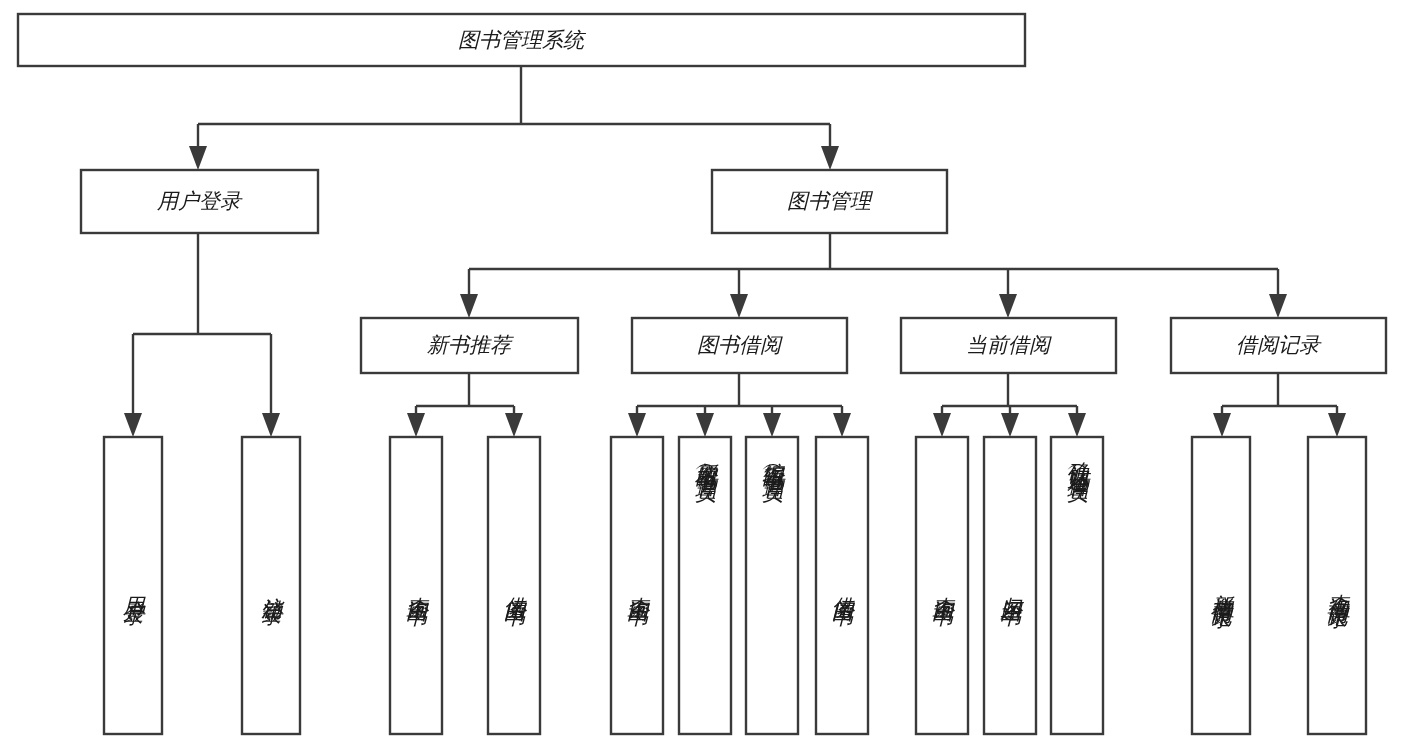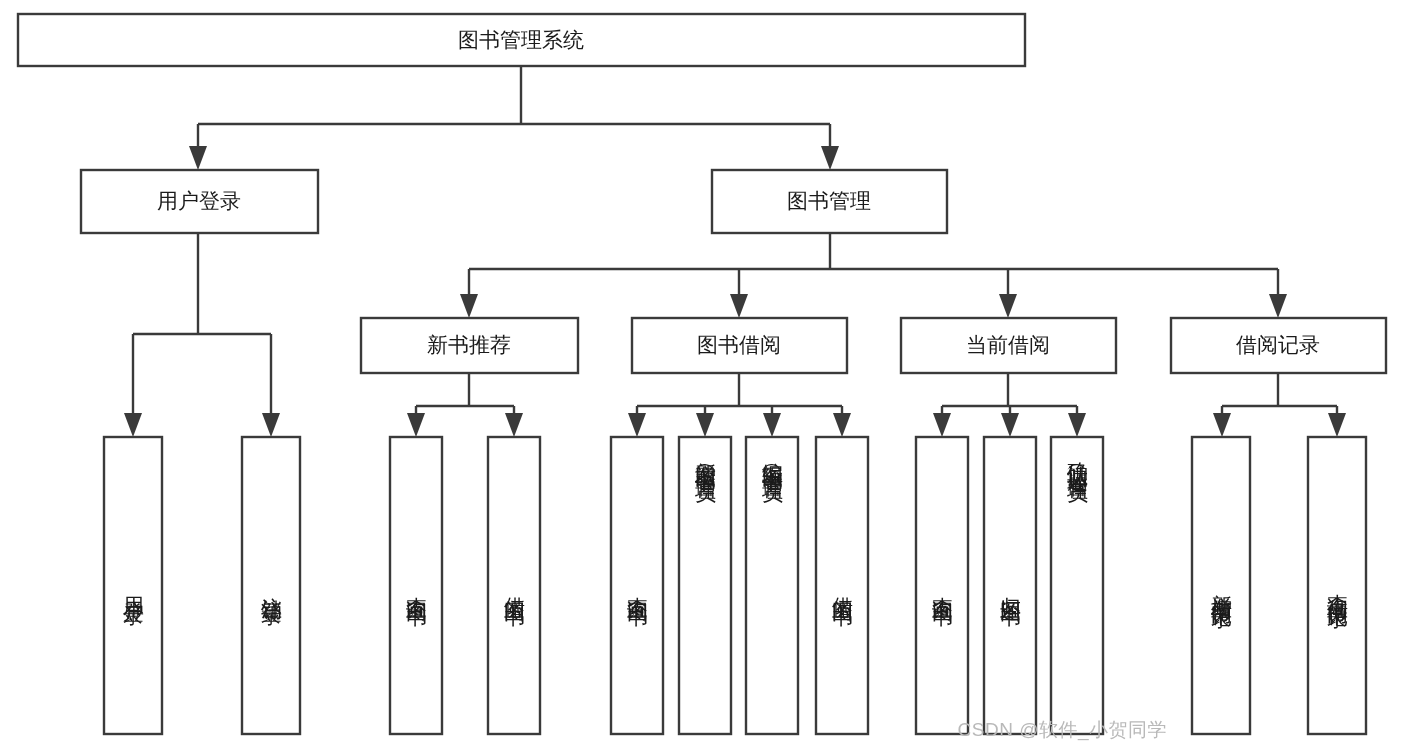--- a/index.html
+++ b/index.html
@@ -11,20 +11,21 @@
     width: 1405px;
     height: 747px;
     overflow: hidden;
     font-family: "Liberation Sans", "DejaVu Sans", sans-serif;
   }
   #diagram-root {
     position: relative;
     width: 1173px;
     height: 747px;
     background: #ffffff;
+    font-style: italic;
   }
   svg.flow-svg {
     position: absolute;
     left: 0;
     top: 0;
     width: 1405px;
     height: 747px;
     display: block;
   }
   .node-box {
@@ -246,15 +247,14 @@
     <span class="vlabel" style="padding-top:8px;">确认归还（管理员）</span>
   </div>
 
   <div class="vlabel-wrap" style="left:1192px; top:437px; width:58px; height:297px;">
     <span class="vlabel">新增借阅记录</span>
   </div>
   <div class="vlabel-wrap" style="left:1308px; top:437px; width:58px; height:297px;">
     <span class="vlabel">查询借阅记录</span>
   </div>
 
-  <div class="watermark">CSDN @软件_小贺同学</div>
 
 </div>
 
 </body></html>

